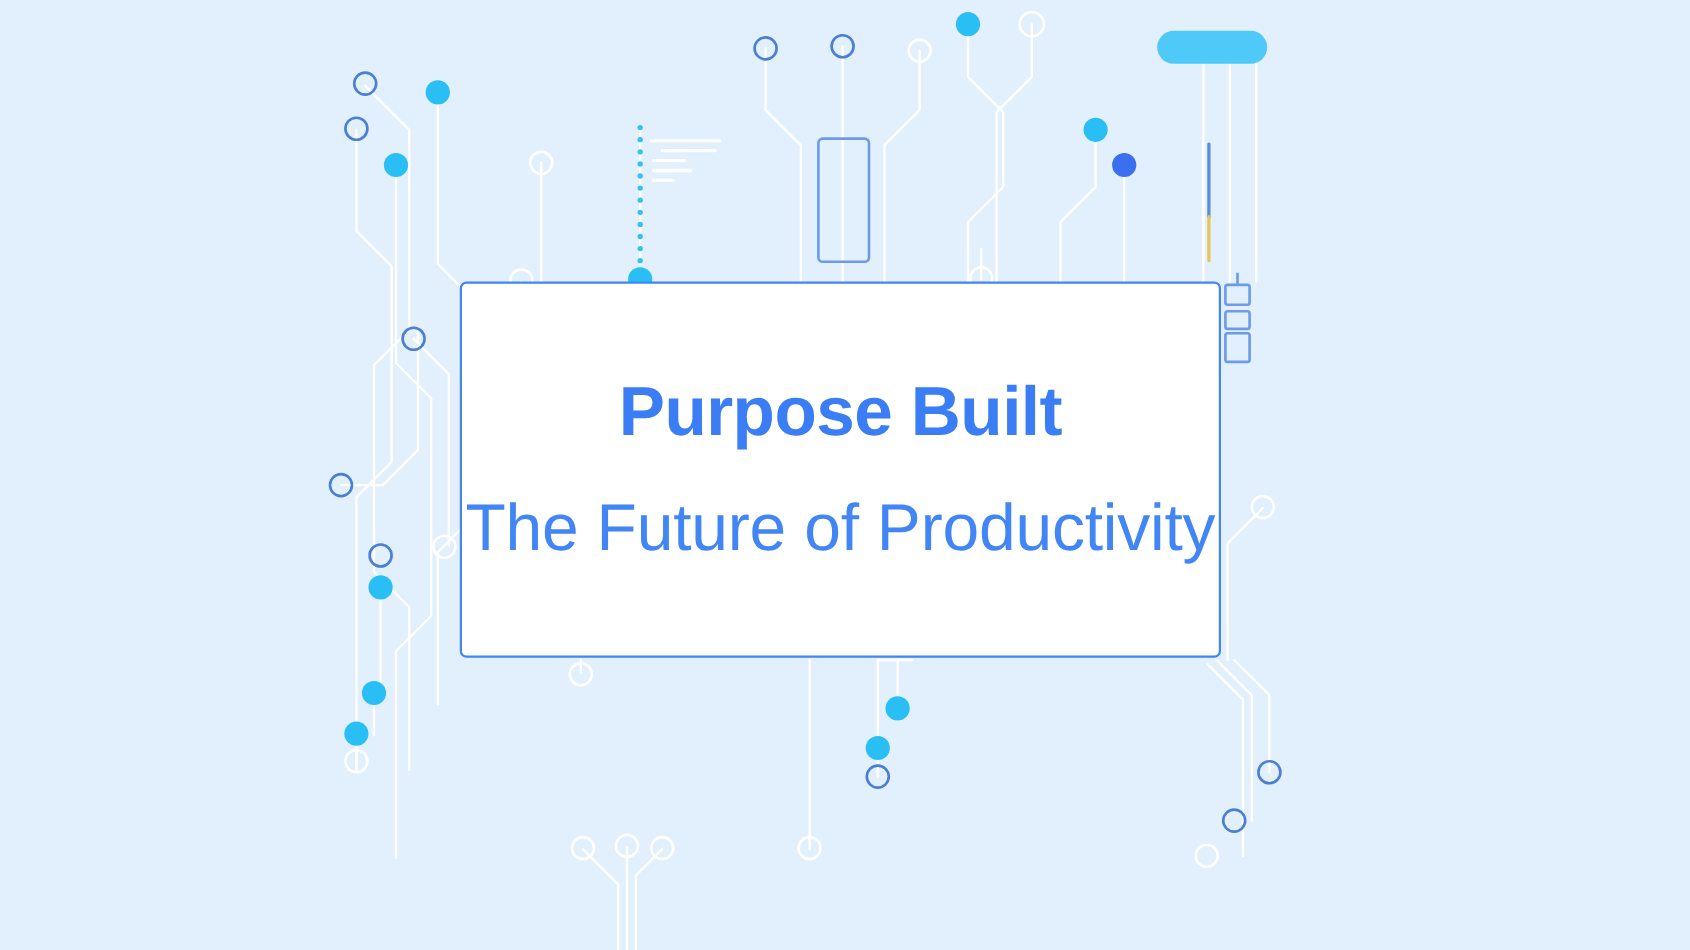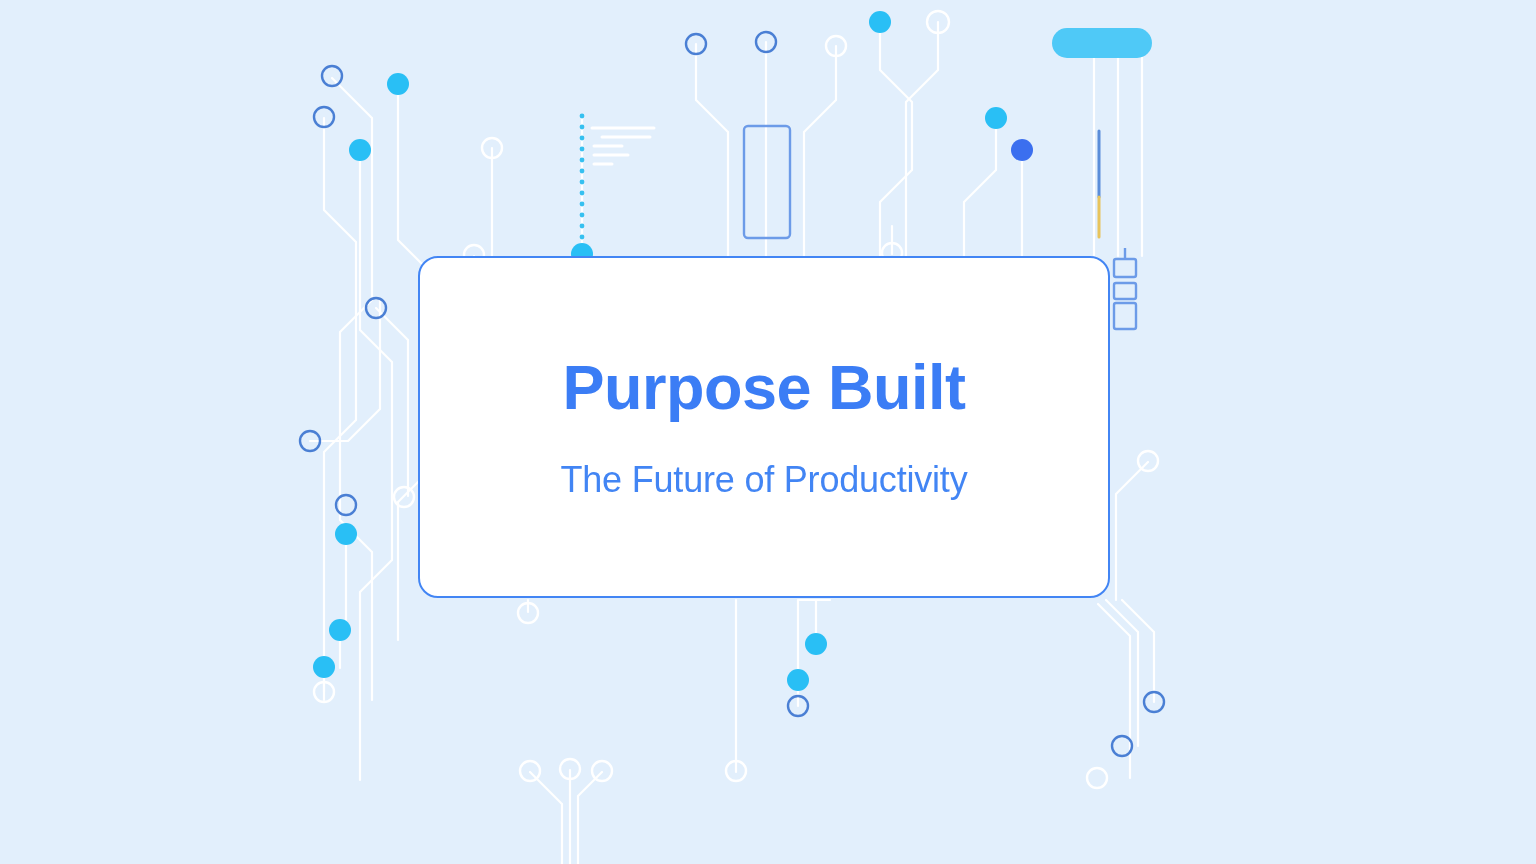--- a/index.html
+++ b/index.html
@@ -19,38 +19,38 @@
     inset:0;
     width:1536px; height:864px;
   }
   
   #hero-card {
     position:absolute;
     left:418px; top:256px;
     width:692px; height:342px;
     background:#FFFFFF;
     border:2px solid #4285F4;
-    border-radius:20px;
+    border-radius:6px;
     display:flex;
     flex-direction:column;
     align-items:center;
     justify-content:center;
     z-index:5;
   }
   #hero-title {
     font-size:63px;
     font-weight:bold;
     color:#3B7DF5;
     letter-spacing:-0.5px;
     line-height:1.05;
     white-space:nowrap;
   }
   #hero-subtitle {
     margin-top:40px;
-    font-size:36px;
+    font-size:60px;
     font-weight:400;
     color:#4285F4;
     letter-spacing:-0.2px;
     line-height:1.1;
     white-space:nowrap;
   }
 </style>
 </head>
 <body>
 

